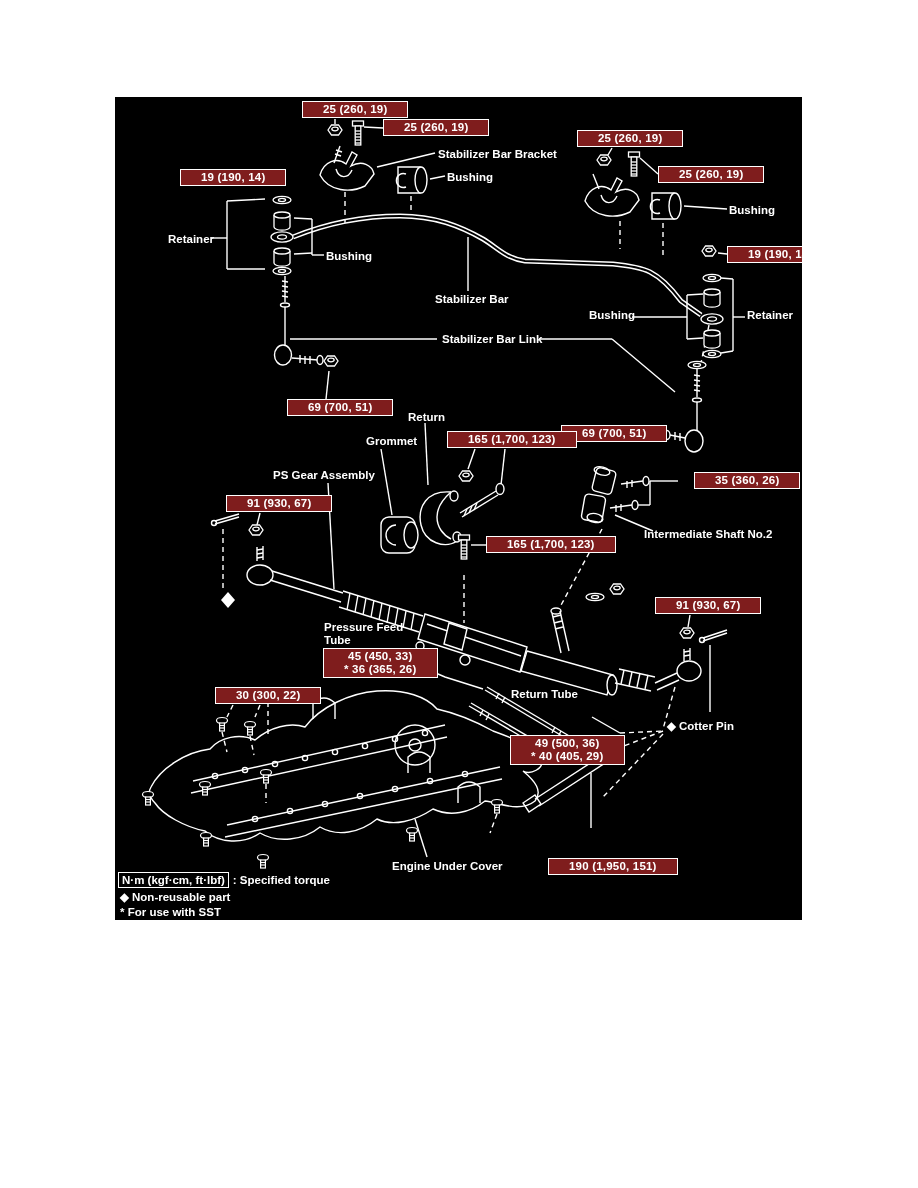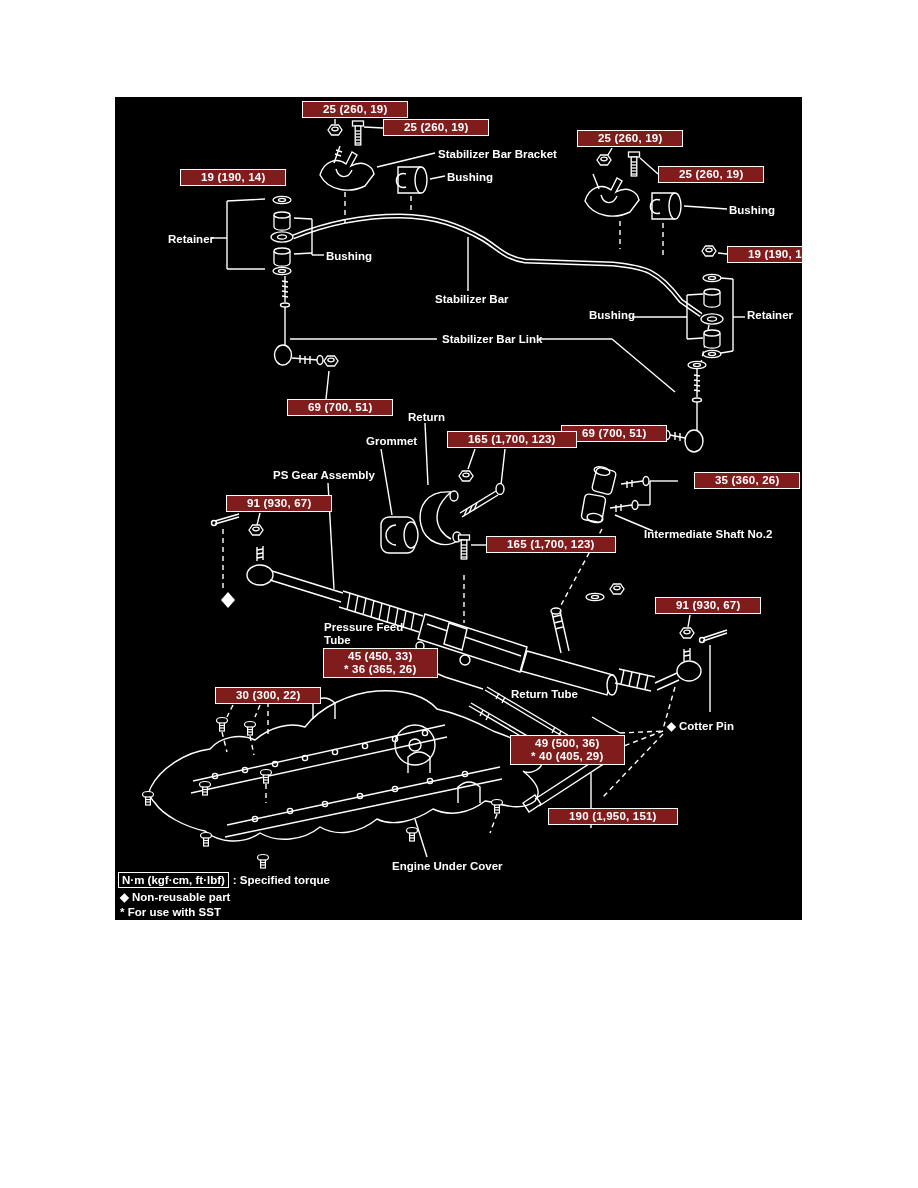--- a/index.html
+++ b/index.html
@@ -458,21 +458,21 @@
       <div>45 (450, 33)</div>
       <div>* 36 (365, 26)</div>
     </div>
     <div class="tq" style="left: 395px; top: 606px; margin-top: 32px;">
       <div>49 (500, 36)</div>
       <div>* 40 (405, 29)</div>
     </div>
     <div class="tq" style="left: 100px; top: 590px;">
       <div>30 (300, 22)</div>
     </div>
-    <div class="tq" style="left: 433px; top: 711px; text-align: right;">
+    <div class="tq" style="left: 433px; top: 761px; text-align: right;">
       <div>190 (1,950, 151)</div>
     </div>
     <div class="lbl" style="left: 323px; top: 51px;">
       <div>Stabilizer Bar Bracket</div>
     </div>
     <div class="lbl" style="left: 332px; top: 74px;">
       <div>Bushing</div>
     </div>
     <div class="lbl" style="left: 53px; top: 136px;">
       <div>Retainer</div>

